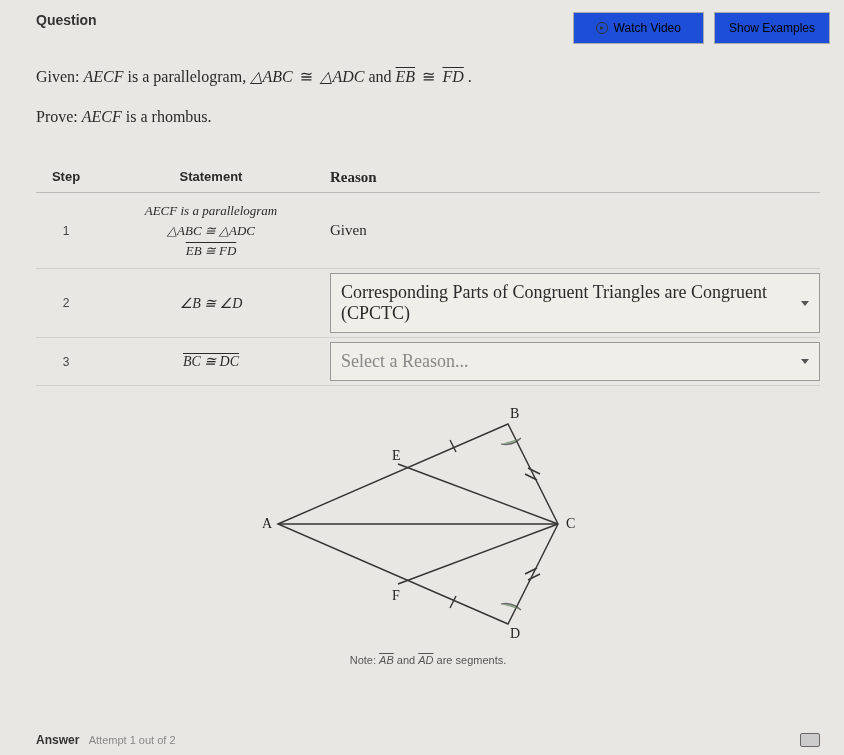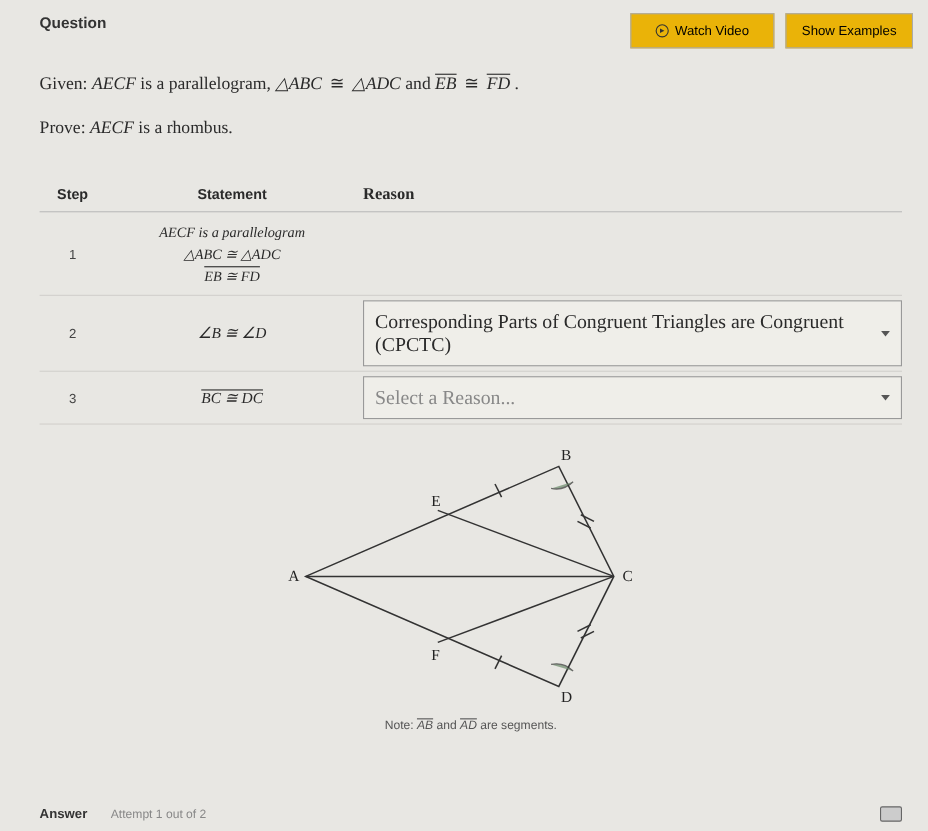--- a/index.html
+++ b/index.html
@@ -28,21 +28,21 @@
     text-align: center;
   }
   .top-buttons {
     display: flex;
     gap: 10px;
     margin-right: -10px;
   }
   .btn {
     font-family: Arial, sans-serif;
     font-size: 12px;
-    background: #eab308;
+    background: #1d4ed8;
     border: 1px solid #aaa;
     padding: 8px 16px;
     display: flex;
     align-items: center;
     gap: 6px;
     cursor: pointer;
   }
   .btn.video { padding: 8px 22px; }
   .btn.examples { padding: 8px 14px; }
   .play-icon {
@@ -133,21 +133,21 @@
     bottom: 8px;
     left: 36px;
     right: 24px;
     display: flex;
     justify-content: space-between;
     align-items: center;
     font-family: Arial, sans-serif;
     font-size: 12px;
   }
   .answer-row .label { font-weight: bold; color: #333; }
-  .answer-row .attempt { color: #888; font-size: 11px; margin-left: 18px; }
+  .answer-row .attempt { color: #888; font-size: 11px; margin-left: 6px; }
   .kbd-icon {
     width: 20px; height: 14px;
     border: 1px solid #666;
     border-radius: 2px;
     background: #ccc;
     position: relative;
   }
 </style>
 </head>
 <body>
@@ -196,20 +196,21 @@
 
     <div class="proof-row row1">
       <div class="col-step">1</div>
       <div class="col-stmt">
         <div class="stmt-stack">
           <span>AECF is a parallelogram</span>
           <span>△ABC ≅ △ADC</span>
           <span class="overline">EB ≅ FD</span>
         </div>
       </div>
+      <div class="col-reason reason-text">Given</div>
     </div>
 
     <div class="proof-row">
       <div class="col-step">2</div>
       <div class="col-stmt">∠B ≅ ∠D</div>
       <div class="col-reason">
         <div class="reason-select">
           <span>Corresponding Parts of Congruent Triangles are Congruent (CPCTC)</span>
           <span class="chevron"></span>
         </div>

